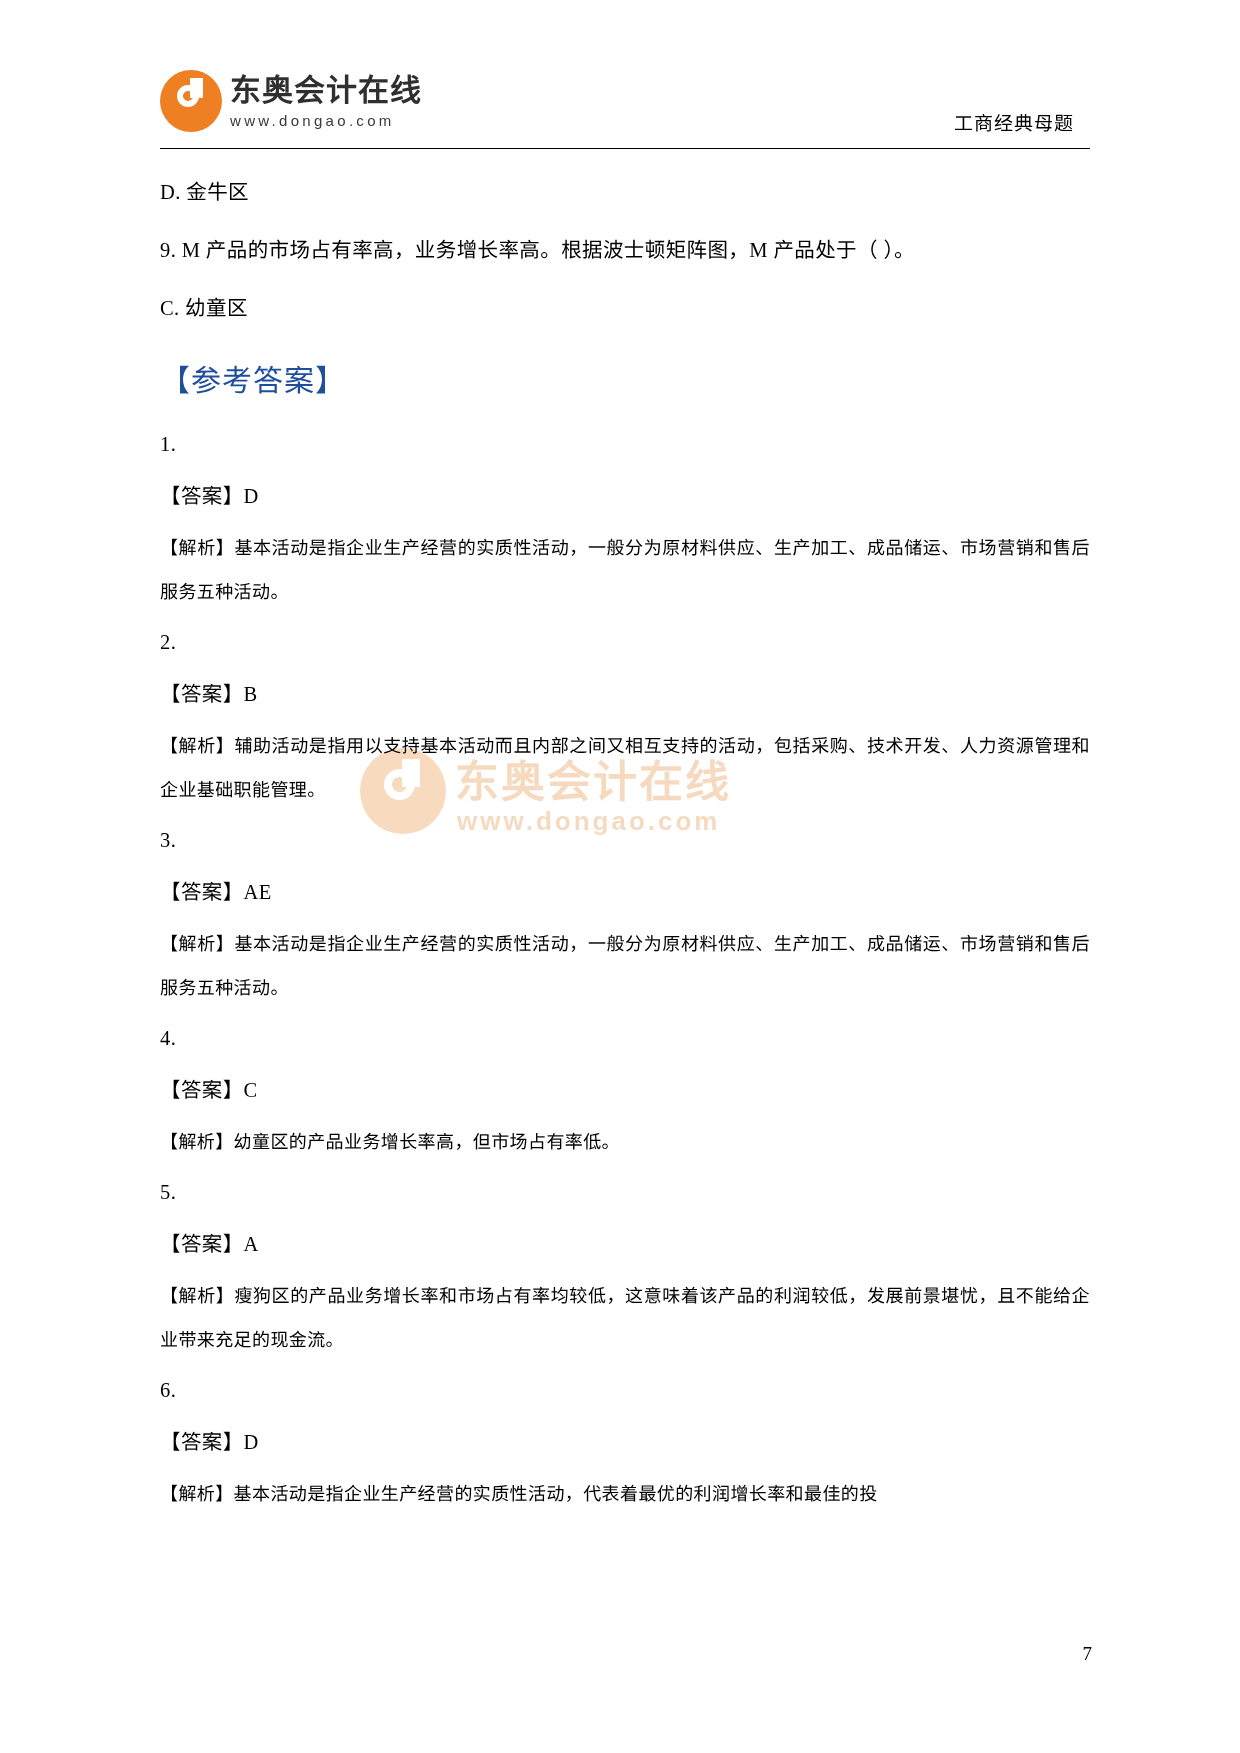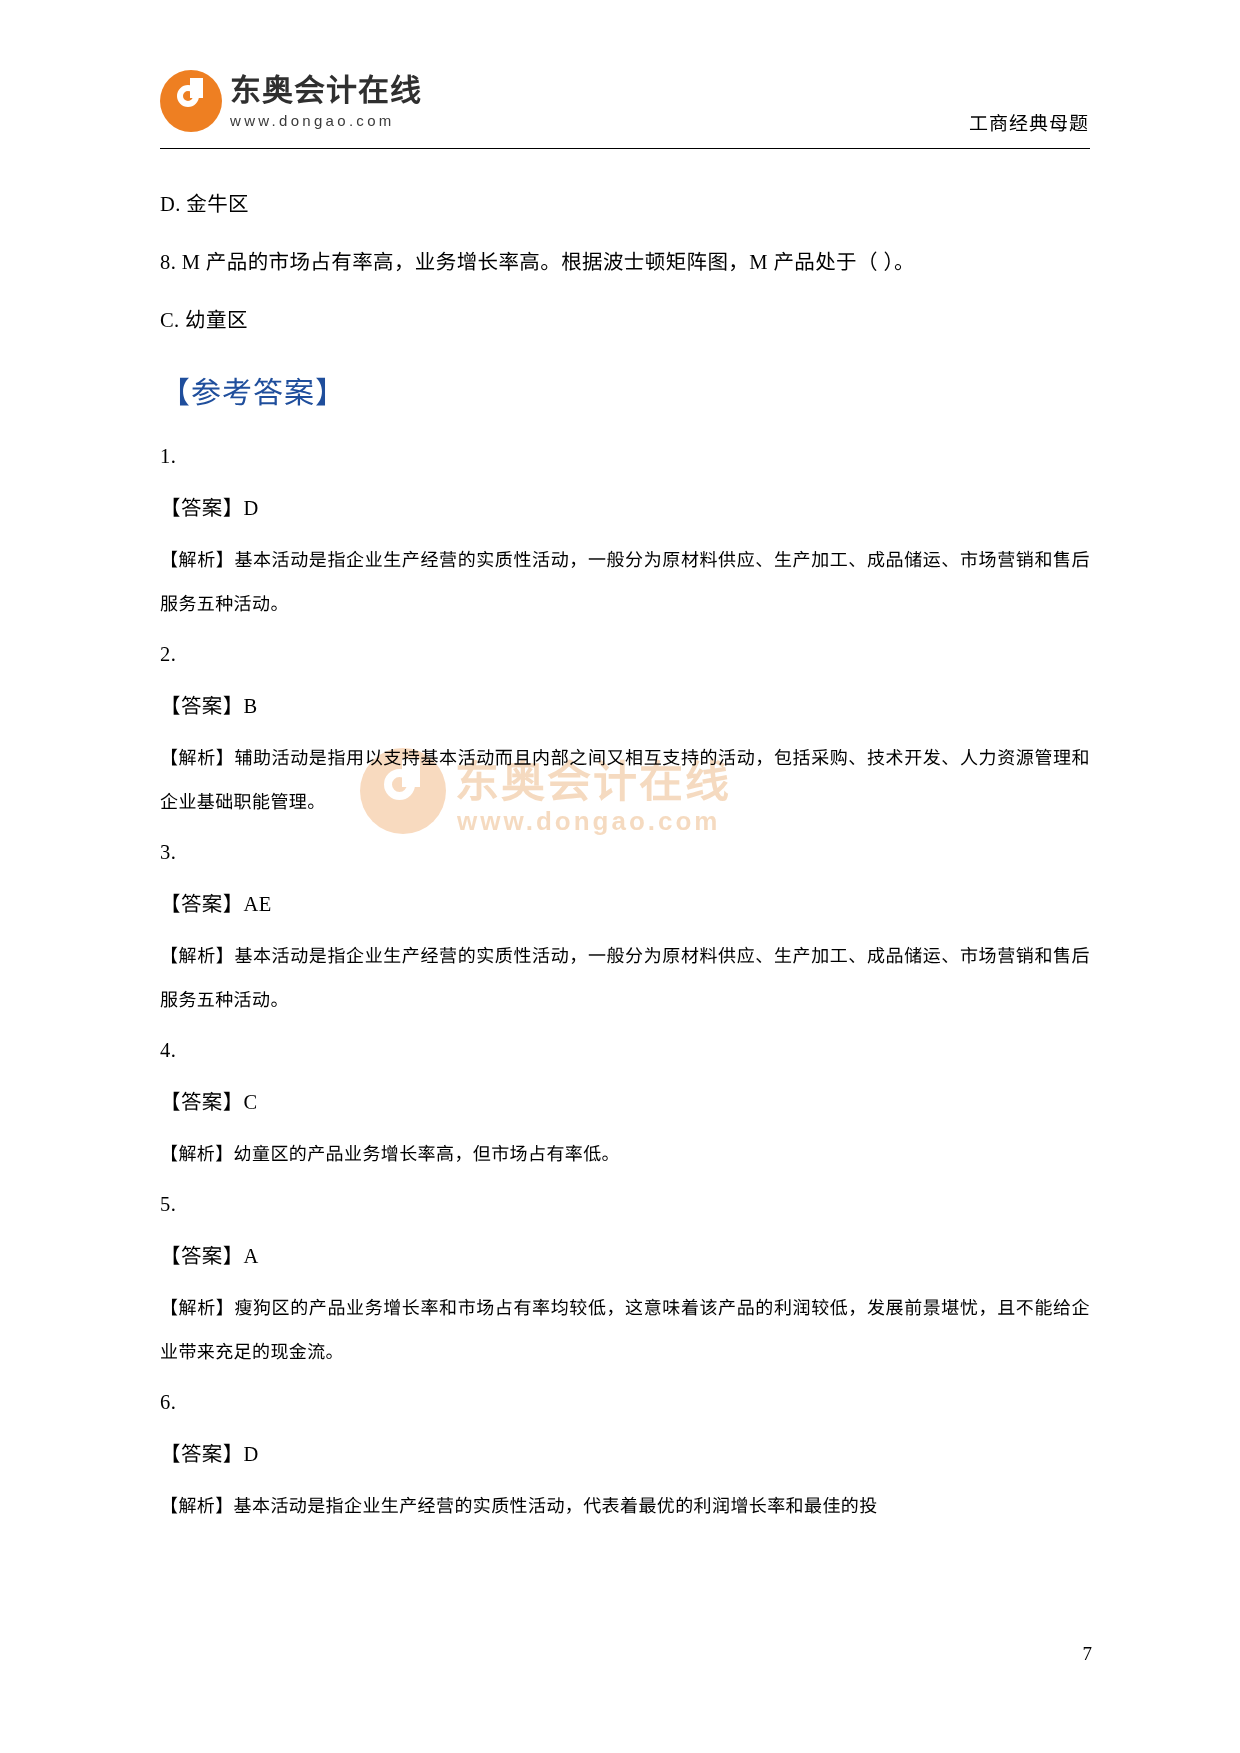--- a/index.html
+++ b/index.html
@@ -76,42 +76,42 @@
   }
   .logo-url {
     font-family: "Liberation Sans", "DejaVu Sans", sans-serif;
     font-size: 15px;
     color: #3a3a3a;
     letter-spacing: 3.3px;
     margin-top: 7px;
   }
   .header-right {
     position: absolute;
-    right: 1px;
+    right: 16px;
     top: 48px;
     text-align: left;
   }
   .header-title {
     font-size: 19px;
     color: #000000;
     padding-bottom: 6px;
     letter-spacing: 1px;
   }
   .header-rule {
     position: absolute;
     left: 0;
     right: 0;
     top: 88px;
     border-bottom: 1.5px solid #000000;
   }
 
   
   .content {
     position: relative;
-    padding-top: 34px;
+    padding-top: 22px;
     z-index: 2;
   }
   p.line {
     font-size: 20.5px;
     line-height: 44px;
     margin: 0 0 14px 0;
     letter-spacing: 0.4px;
   }
   p.tight {
     margin: 0 0 8px 0;
@@ -230,21 +230,21 @@
   <div class="watermark">
     <div class="wm-mark"></div>
     <div class="wm-cn">东奥会计在线</div>
     <div class="wm-url">www.dongao.com</div>
   </div>
 
   <div class="content">
 
     <p class="line">D. 金牛区</p>
 
-    <p class="line">8. M 产品的市场占有率高，业务增长率高。根据波士顿矩阵图，M 产品处于（      ）。</p>
+    <p class="line">9. M 产品的市场占有率高，业务增长率高。根据波士顿矩阵图，M 产品处于（      ）。</p>
 
     <p class="line">C. 幼童区</p>
 
     <div class="section-title">【参考答案】</div>
 
     <p class="line tight num-label">1.</p>
     <p class="line tight ans-tag">【答案】D</p>
     <p class="para">【解析】基本活动是指企业生产经营的实质性活动，一般分为原材料供应、生产加工、成品储运、市场营销和售后服务五种活动。</p>
 
     <p class="line tight num-label">2.</p>

